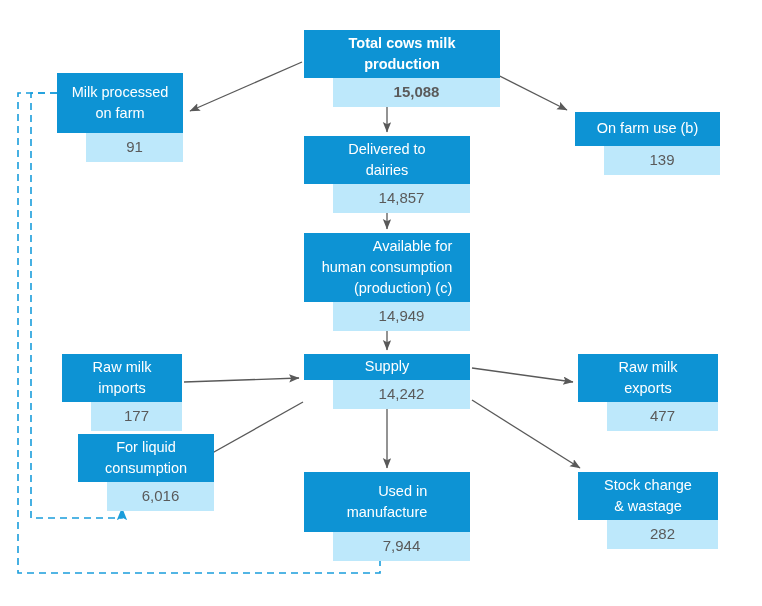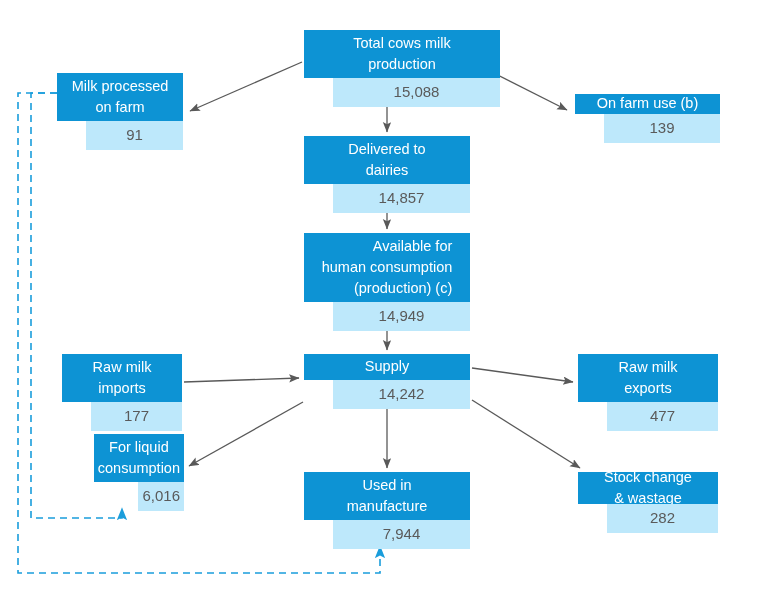--- a/index.html
+++ b/index.html
@@ -77,34 +77,34 @@
 
     <path d="M387,402 L387,468" fill="none" stroke="#595959" stroke-width="1.3" marker-end="url(#ah)"></path>
 
     <path d="M472,400 L580,468" fill="none" stroke="#595959" stroke-width="1.3" marker-end="url(#ah)"></path>
 
     <path d="M57,93 L31,93 L31,518 L122,518 L122,508" fill="none" stroke="#1a9ddb" stroke-width="1.6" stroke-dasharray="7,5" marker-end="url(#ahb)"></path>
 
     <path d="M57,93 L18,93 L18,573 L380,573 L380,546" fill="none" stroke="#1a9ddb" stroke-width="1.6" stroke-dasharray="7,5" marker-end="url(#ahb)"></path>
   </svg>
 
-  <div class="node" style="left:304px;top:30px;width:196px;">
+  <div class="node" style="left:304px;top:30px;width:196px;font-weight:bold;">
     <div class="head" style="height:48px;">Total cows milk
 production</div>
     <div class="val">15,088</div>
   </div>
 
   <div class="node" style="left:57px;top:73px;width:126px;">
-    <div class="head" style="height:48px;">Milk processed
+    <div class="head" style="height:60px;">Milk processed
 on farm</div>
     <div class="val">91</div>
   </div>
 
   <div class="node" style="left:575px;top:94px;width:145px;">
-    <div class="head" style="height:20px;">On farm use (b)</div>
+    <div class="head" style="height:34px;margin-top:18px;">On farm use (b)</div>
     <div class="val">139</div>
   </div>
 
   <div class="node" style="left:304px;top:136px;width:166px;">
     <div class="head" style="height:48px;">Delivered to
 dairies</div>
     <div class="val">14,857</div>
   </div>
 
   <div class="node" style="left:304px;top:233px;width:166px;">
@@ -124,31 +124,31 @@
 imports</div>
     <div class="val">177</div>
   </div>
 
   <div class="node" style="left:578px;top:354px;width:140px;">
     <div class="head" style="height:48px;">Raw milk
 exports</div>
     <div class="val">477</div>
   </div>
 
-  <div class="node" style="left:48px;top:434px;width:136px;align-items:flex-end;">
+  <div class="node" style="left:78px;top:434px;width:136px;">
     <div class="head" style="height:48px;">For liquid
 consumption</div>
     <div class="val">6,016</div>
   </div>
 
   <div class="node" style="left:304px;top:472px;width:166px;">
-    <div class="head" style="height:48px;">Used in
+    <div class="head" style="height:60px;text-align:right;">Used in
 manufacture</div>
     <div class="val">7,944</div>
   </div>
 
   <div class="node" style="left:578px;top:472px;width:140px;">
-    <div class="head" style="height:32px;">Stock change
+    <div class="head" style="height:48px;">Stock change
 &amp; wastage</div>
     <div class="val">282</div>
   </div>
 
 </div>
 
 </body></html>

